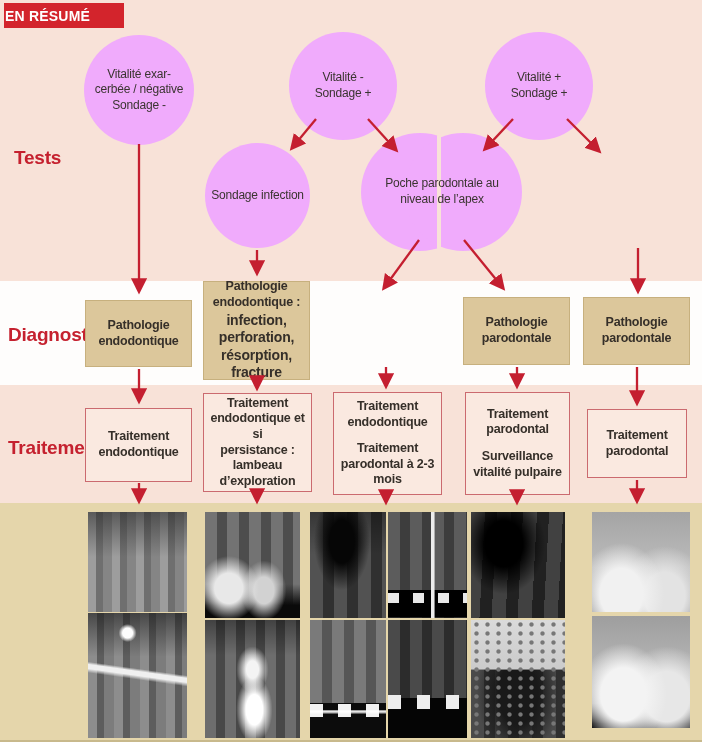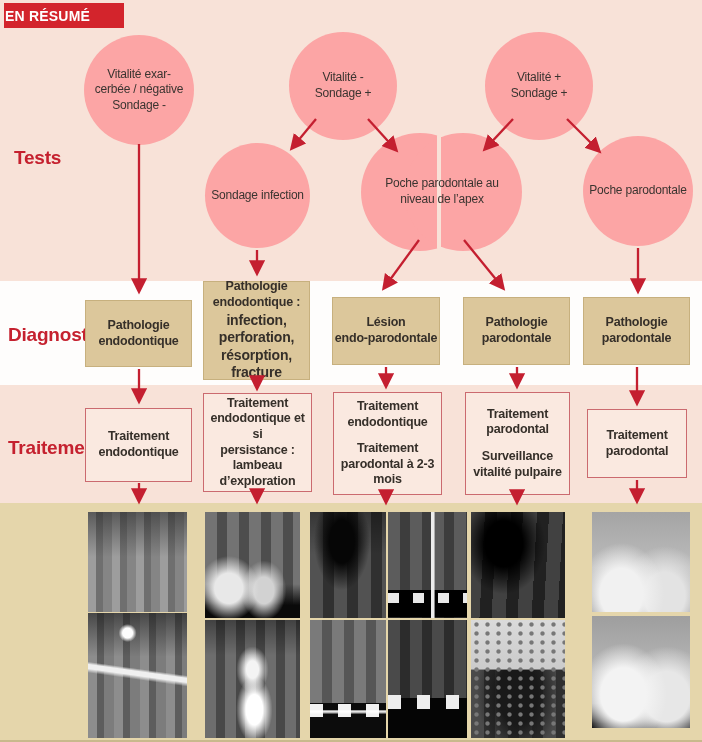--- a/index.html
+++ b/index.html
@@ -21,21 +21,21 @@
     display:flex;align-items:center;padding-left:1px;box-sizing:border-box;
   }
   
   .rowlab{position:absolute;color:#c5212f;font-weight:bold;font-size:19px;letter-spacing:-.2px;white-space:pre-line;line-height:1.2;}
   .lab-tests{left:14px;top:147px;}
   .lab-diag{left:8px;top:324px;}
   .lab-trait{left:8px;top:437px;}
   .lab-cas{left:18px;top:596px;font-size:16px;line-height:1.15;}
   
   .circle{
-    position:absolute;background:#fca5a5;border-radius:50%;
+    position:absolute;background:#f0abfc;border-radius:50%;
     display:flex;align-items:center;justify-content:center;text-align:center;
     color:#3a3430;font-size:12px;font-weight:500;line-height:1.3;letter-spacing:-.2px;
     white-space:pre-line;z-index:2;
   }
   .c1{left:84px;top:35px;width:110px;height:110px;}
   .c2{left:289px;top:32px;width:108px;height:108px;}
   .c3{left:485px;top:32px;width:108px;height:108px;}
   .c4{left:205px;top:143px;width:105px;height:105px;}
   .c5a{left:361px;top:133px;width:118px;height:118px;}
   .c5b{left:404px;top:133px;width:118px;height:118px;}
@@ -188,32 +188,29 @@
   <div class="circle c2">Vitalité -
 Sondage +</div>
   <div class="circle c3">Vitalité +
 Sondage +</div>
   <div class="circle c4">Sondage infection</div>
   <div class="circle c5a"></div>
   <div class="circle c5b"></div>
   <div class="c5gap"></div>
   <div class="c5text">Poche parodontale au
 niveau de l’apex</div>
-  <div class="circle c6">Poche parodontale</div>
 
   <div class="dbox d1">Pathologie
 endodontique</div>
   <div class="dbox d2">
     <span>Pathologie
 endodontique :</span>
     <span class="sub">infection, perforation,
 résorption, fracture</span>
   </div>
-  <div class="dbox d3">Lésion
-endo-parodontale</div>
   <div class="dbox d4">Pathologie
 parodontale</div>
   <div class="dbox d5">Pathologie
 parodontale</div>
 
   <div class="tbox t1">Traitement
 endodontique</div>
   <div class="tbox t2">Traitement
 endodontique et si
 persistance :

